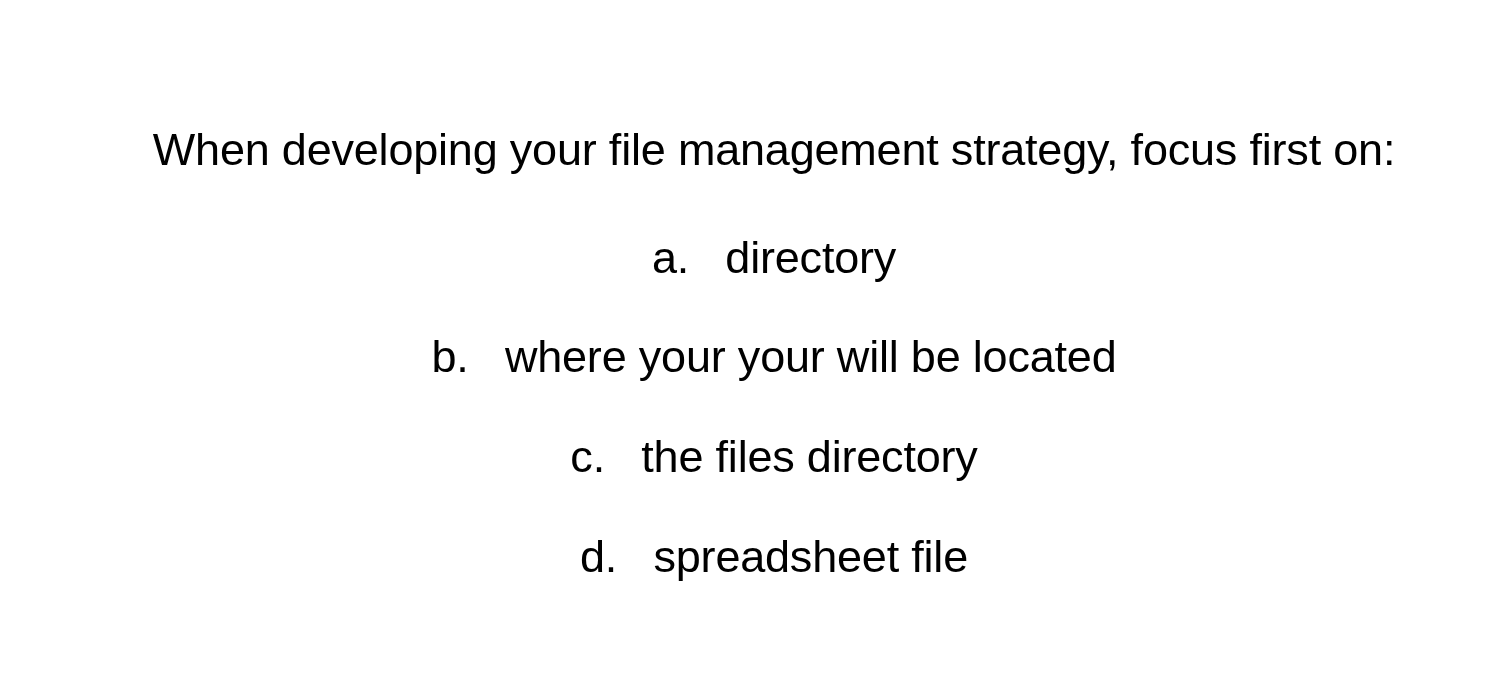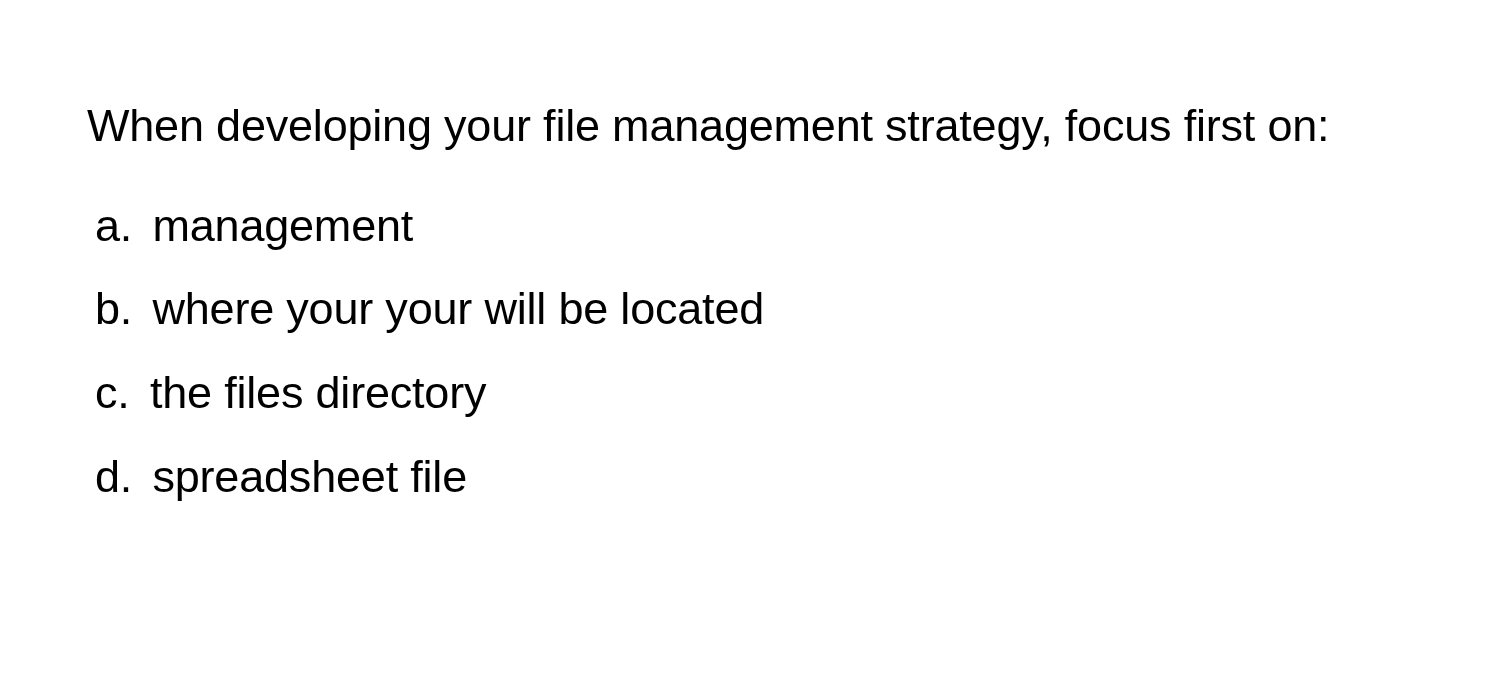--- a/index.html
+++ b/index.html
@@ -1,18 +1,19 @@
 <!DOCTYPE html>
 <html><head>
   <meta charset="utf-8">
   <style>
     * {
-      margin: 4px;
+      margin: 12px;
       padding: 0;
       box-sizing: border-box;
+      text-align: center;
     }
     body {
       width: 1500px;
       height: 688px;
       background: #ffffff;
       font-family: -apple-system, BlinkMacSystemFont, "Segoe UI", Helvetica, Arial, sans-serif;
       color: #000000;
       padding: 75px 75px 0 75px;
     }
     .question {
@@ -32,21 +33,21 @@
     }
   </style>
 </head>
 <body>
 
 <div class="question">When developing your file management strategy, focus first on:</div>
 
 <div class="options">
   <div class="option">
     <span>a.</span>
-    <span>management</span>
+    <span>directory</span>
   </div>
   <div class="option">
     <span>b.</span>
     <span>where your your will be located</span>
   </div>
   <div class="option">
     <span>c.</span>
     <span>the files directory</span>
   </div>
   <div class="option">

